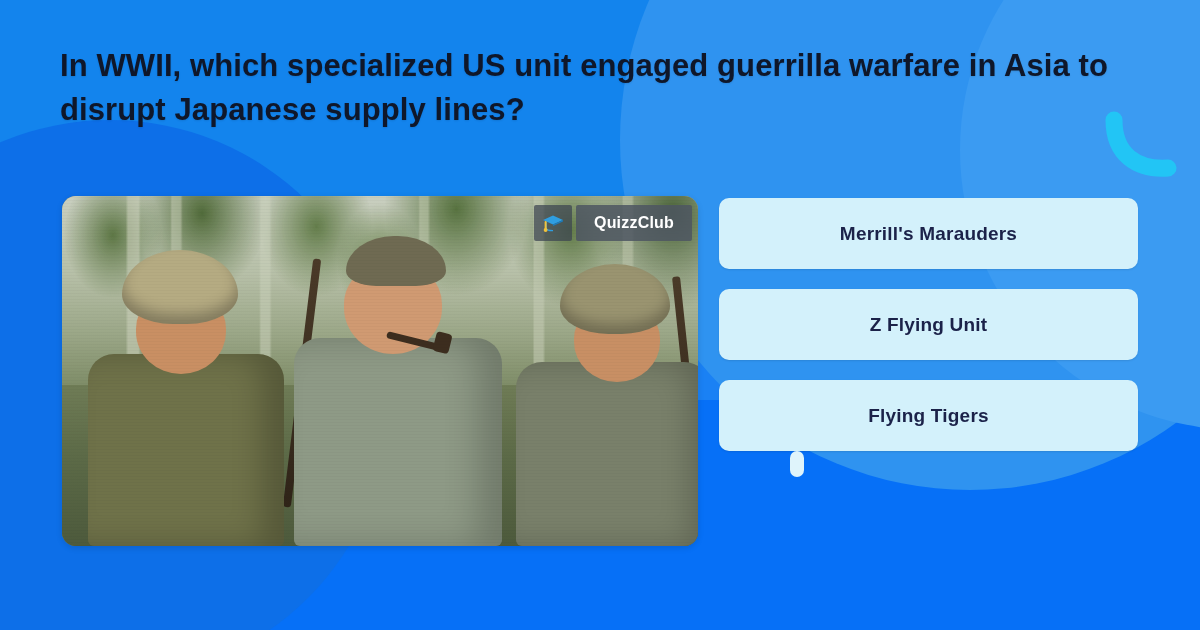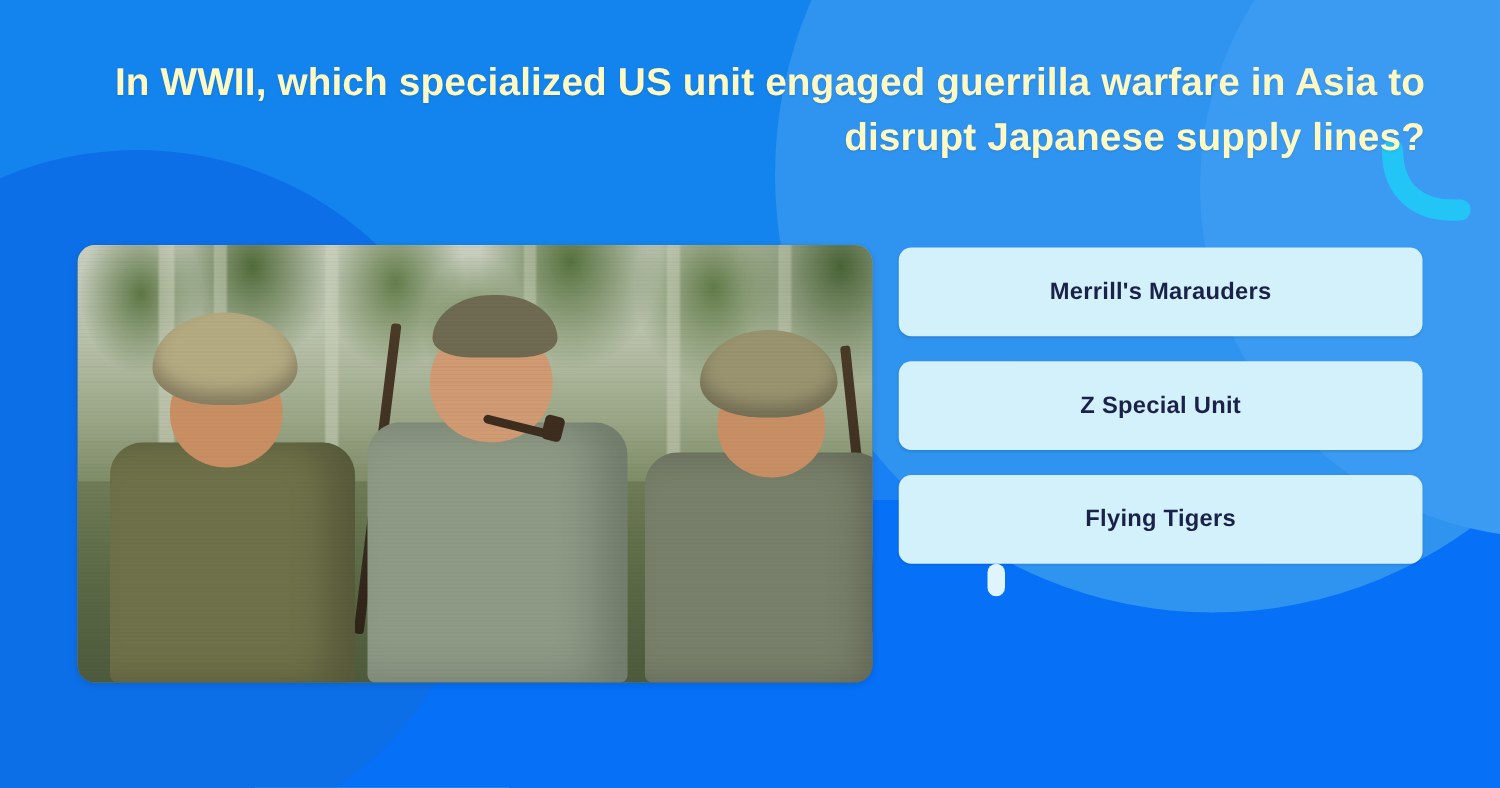--- a/index.html
+++ b/index.html
@@ -85,22 +85,22 @@
     width: 80px;
     height: 70px;
   }
 
   
   .question {
     position: absolute;
     top: 44px;
     left: 60px;
     width: 1080px;
-    text-align: right;
-    color: #fef9c3;
+    text-align: left;
+    color: #0f172a;
     font-size: 31px;
     font-weight: bold;
     line-height: 1.42;
     letter-spacing: .1px;
     text-shadow: 0 1px 2px rgba(0,0,0,.10);
     z-index: 5;
   }
 
   
   .photo-card {
@@ -335,27 +335,39 @@
     <div class="pipe"></div>
   </div>
   <div class="sold s3">
     <div class="body"></div>
       <div class="face"></div>
       <div class="helmet"></div>
   </div>
 
   <div class="photo-grain"></div>
 
+  <div class="watermark">
+    <span class="wm-icon">
+      <svg width="24" height="22" viewBox="0 0 24 22">
+        <path d="M2 8 L12 3.5 L22 8 L12 12.5 Z" fill="#2f9ee0"></path>
+        <path d="M12 12.5 L22 8 L22 9.6 L12 14.1 Z" fill="#1d7ab8"></path>
+        <path d="M5.2 9.6 L5.2 16.2 C5.2 17.6 8.2 18.6 12 18.6" fill="none" stroke="#2f9ee0" stroke-width="1.4"></path>
+        <path d="M4.6 9.9 L4.6 16.8" stroke="#f2c23a" stroke-width="2" stroke-linecap="round"></path>
+        <circle cx="4.6" cy="18" r="1.9" fill="#f2c23a"></circle>
+      </svg>
+    </span>
+    <span class="wm-label">QuizzClub</span>
+  </div>
 </div>
 
 <div class="answers">
   <div class="answer">
     <span>Merrill's Marauders</span>
   </div>
   <div class="answer">
-    <span>Z Special Unit</span>
+    <span>Z Flying Unit</span>
   </div>
   <div class="answer">
     <span>Flying Tigers</span>
   </div>
 </div>
 
 <div class="answer-tab"></div>
 
 </body></html>

